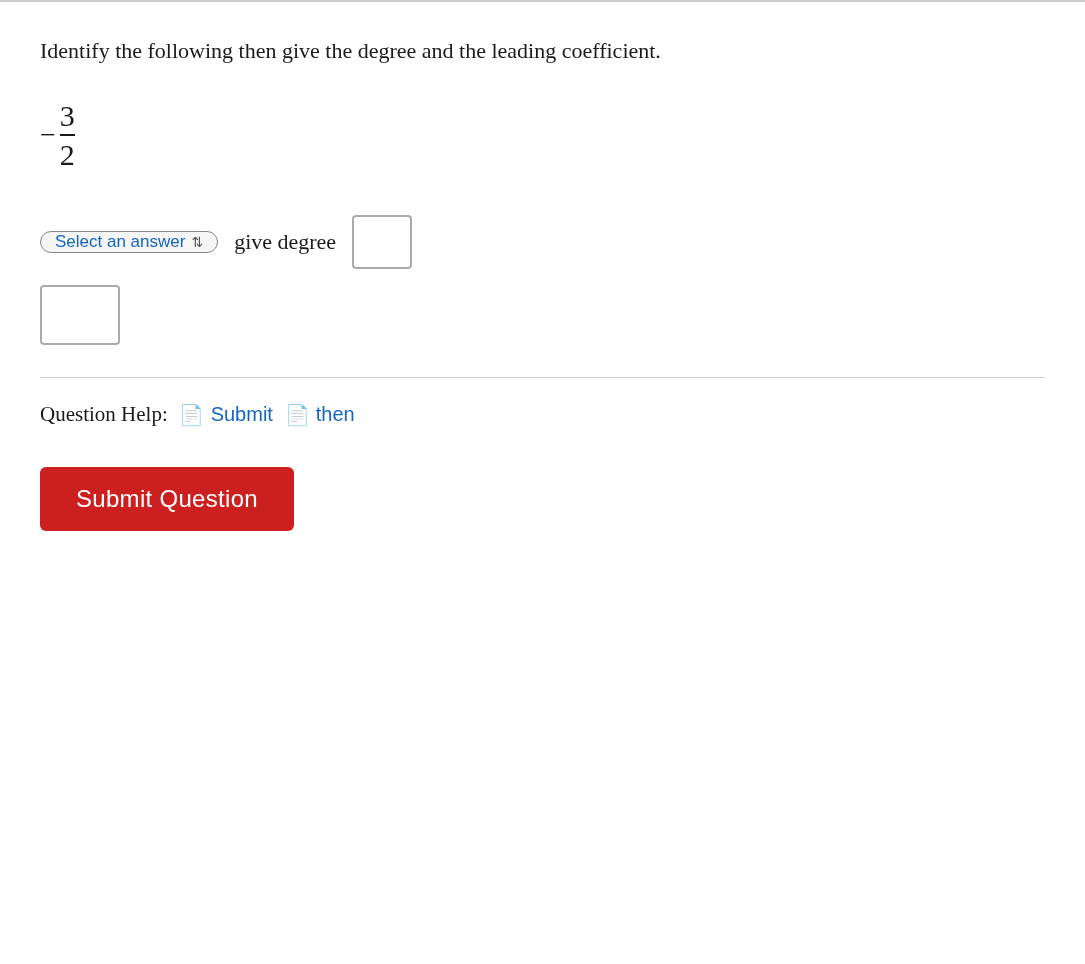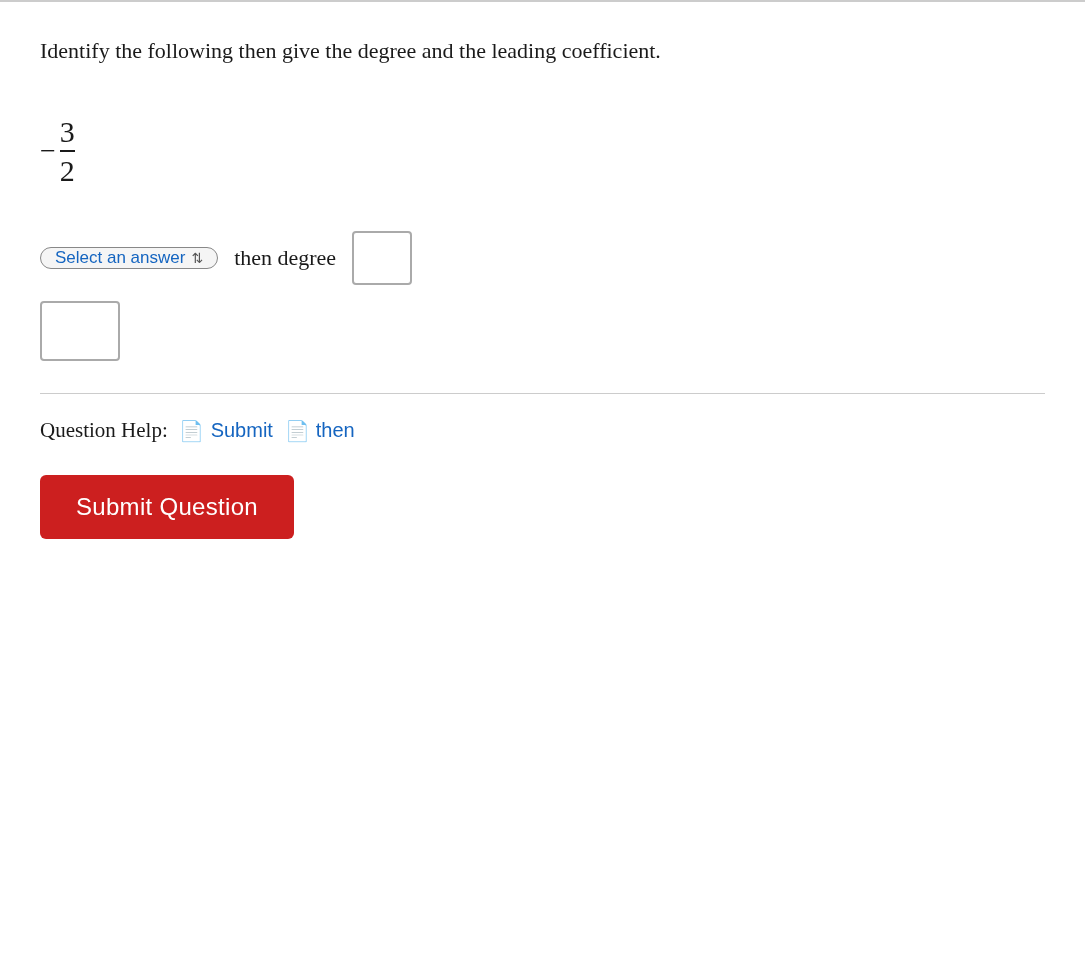--- a/index.html
+++ b/index.html
@@ -18,21 +18,21 @@
     }
 
     .page-container {
       padding: 32px 40px 40px 40px;
       border-top: 2px solid #cccccc;
     }
 
     .question-text {
       font-size: 22px;
       line-height: 1.5;
-      margin-bottom: 48px;
+      margin-bottom: 32px;
       font-family: 'Georgia', serif;
       color: #1a1a1a;
     }
 
     .fraction-container {
       display: inline-flex;
       flex-direction: row;
       align-items: center;
       margin-bottom: 44px;
       font-size: 30px;
@@ -138,21 +138,21 @@
       margin: 16px 0 24px 0;
     }
 
     .question-help-row {
       display: flex;
       align-items: center;
       gap: 12px;
       font-size: 21px;
       font-family: 'Georgia', serif;
       color: #1a1a1a;
-      margin-bottom: 32px;
+      margin-bottom: 40px;
     }
 
     .help-link {
       display: inline-flex;
       align-items: center;
       gap: 6px;
       color: #1565c0;
       text-decoration: none;
       font-family: 'Arial', sans-serif;
       font-size: 20px;
@@ -194,21 +194,21 @@
     </div>
   </div>
 
   
   <div class="answer-row">
     <button class="select-answer-btn">
       <span>Select an answer</span>
       <span class="chevron-icon">⇅</span>
     </button>
 
-    <span class="with-degree-text">then degree</span>
+    <span class="with-degree-text">give degree</span>
 
     <input class="input-box" type="text" value="" style="">
 
   </div>
 
   
   <div class="leading-coeff-input-row">
     <input class="leading-coeff-input" type="text" value="" style="">
   </div>
 

